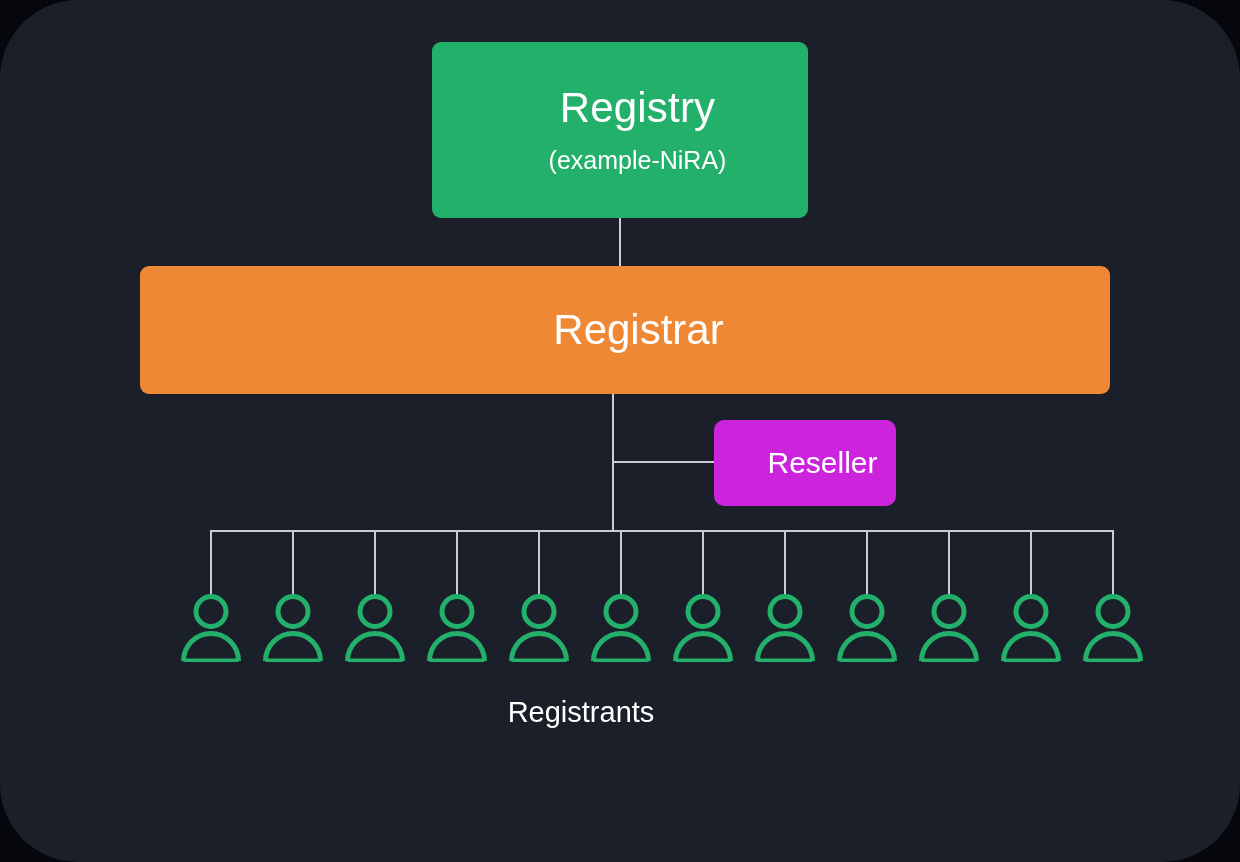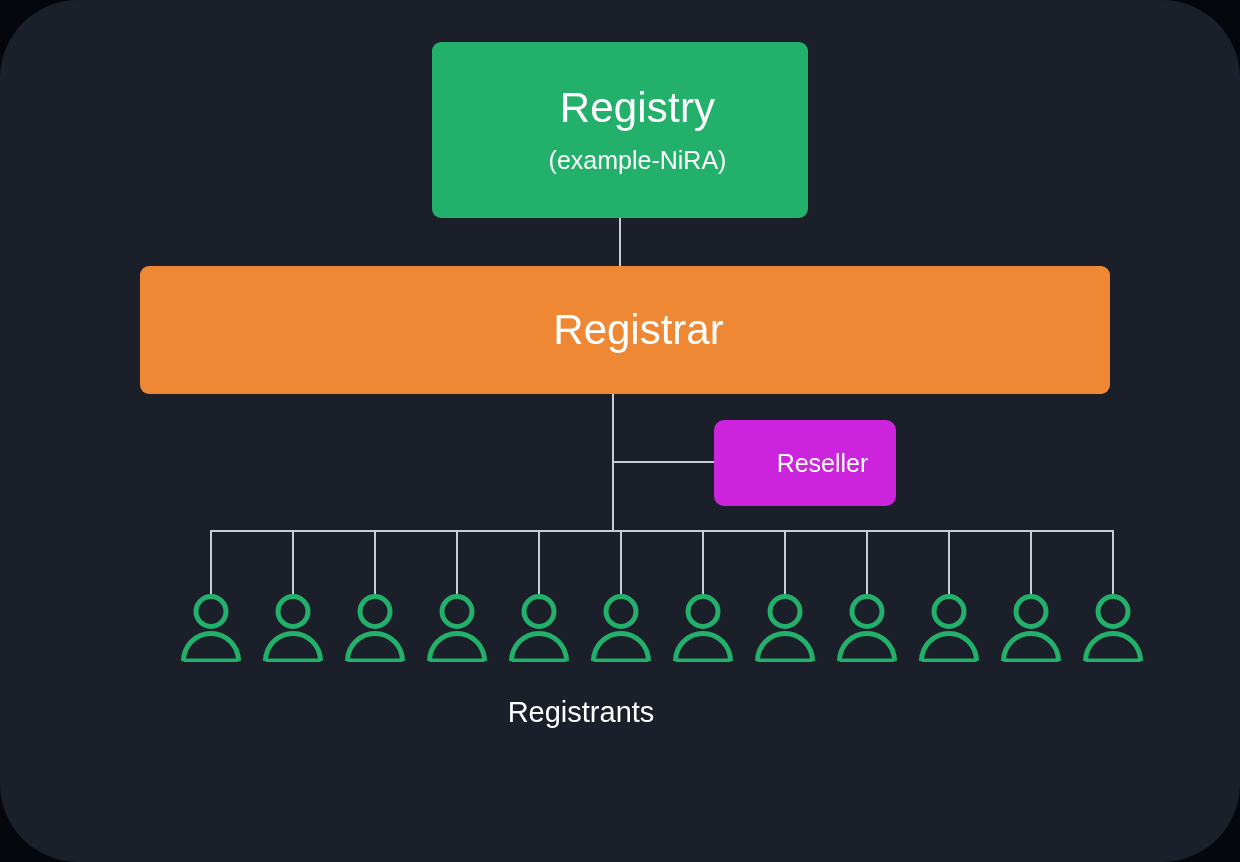--- a/index.html
+++ b/index.html
@@ -68,21 +68,21 @@
   }
   #reseller-node {
     left: 714px;
     top: 420px;
     width: 182px;
     height: 86px;
     background: #cb24dc;
     border-radius: 10px;
   }
   #reseller-label {
-    font-size: 25px;
+    font-size: 30px;
     line-height: 30px;
   }
   .connector {
     position: absolute;
     background: #c9ccd1;
   }
   .v-line { width: 2px; }
   .h-line { height: 2px; }
 
   #registrants-row {

